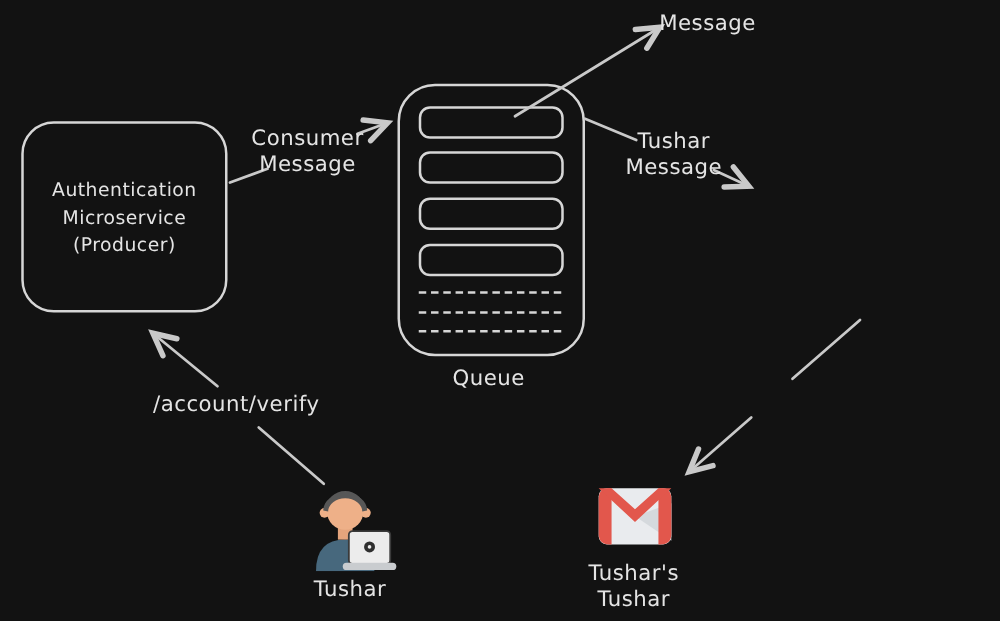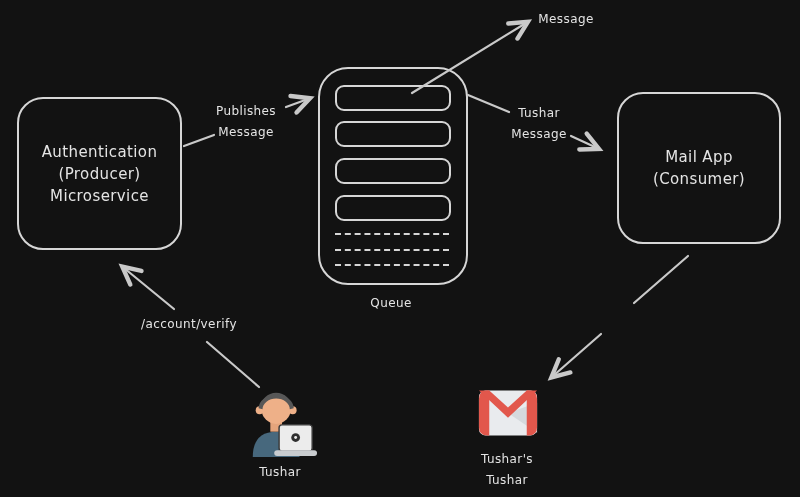--- a/index.html
+++ b/index.html
@@ -22,51 +22,47 @@
   .q-slot{
     position:absolute;left:15px;width:112px;height:22px;
     border:2px solid #d6d6d6;border-radius:9px;
   }
   .q-dash{
     position:absolute;left:15px;width:114px;height:0;
     border-top:2.5px dashed #d6d6d6;
   }
   .lbl{
     position:absolute;transform:translateX(-50%);text-align:center;
-    font-size:12px;line-height:21px;letter-spacing:.4px;white-space:nowrap;z-index:3;
+    font-size:17px;line-height:21px;letter-spacing:.4px;white-space:nowrap;z-index:3;
   }
   #arrow-layer{position:absolute;left:0;top:0;z-index:2;pointer-events:none;}
   #arrow-layer line{stroke:#c9c9c9;stroke-width:2.2;stroke-linecap:round;}
   .icon-wrap{position:absolute;z-index:1;}
 </style>
 </head>
 <body>
 
 <div id="canvas">
 
   <div class="node" id="producer-box">
     <span>Authentication</span>
+    <span>Microservice</span>
     <span>(Producer)</span>
-    <span>Microservice</span>
   </div>
 
   <div id="queue-box">
     <div class="q-slot" style="top:16px"></div>
     <div class="q-slot" style="top:52px"></div>
     <div class="q-slot" style="top:89px"></div>
     <div class="q-slot" style="top:126px"></div>
     <div class="q-dash" style="top:164px"></div>
     <div class="q-dash" style="top:180px"></div>
     <div class="q-dash" style="top:195px"></div>
   </div>
 
-  <div class="node" id="consumer-box">
-    <span>Mail App</span>
-    <span>(Consumer)</span>
-  </div>
 
   <svg id="arrow-layer" width="800" height="497" viewBox="0 0 800 497">
     <defs>
       <marker id="ah" markerWidth="14" markerHeight="14" refX="9" refY="6" orient="auto">
         <path d="M2,2 L10,6 L2,10" fill="none" stroke="#c9c9c9" stroke-width="2" stroke-linecap="round"></path>
       </marker>
     </defs>
     <g>
       <line x1="184" y1="146" x2="214" y2="135"></line>
       <line x1="286" y1="107" x2="308" y2="99" marker-end="url(#ah)"></line>
@@ -84,21 +80,21 @@
     </g>
     <g>
       <line x1="259" y1="387" x2="207" y2="342"></line>
       <line x1="174" y1="309" x2="124" y2="268" marker-end="url(#ah)"></line>
     </g>
   </svg>
 
   <div class="lbl" style="left:566px;top:9px">Message</div>
 
   <div class="lbl" style="left:246px;top:101px">
-    <div>Publishes</div>
+    <div>Consumer</div>
     <div>Message</div>
   </div>
 
   <div class="lbl" style="left:539px;top:103px">
     <div>Tushar</div>
     <div>Message</div>
   </div>
 
 
   <div class="lbl" style="left:189px;top:314px">/account/verify</div>

